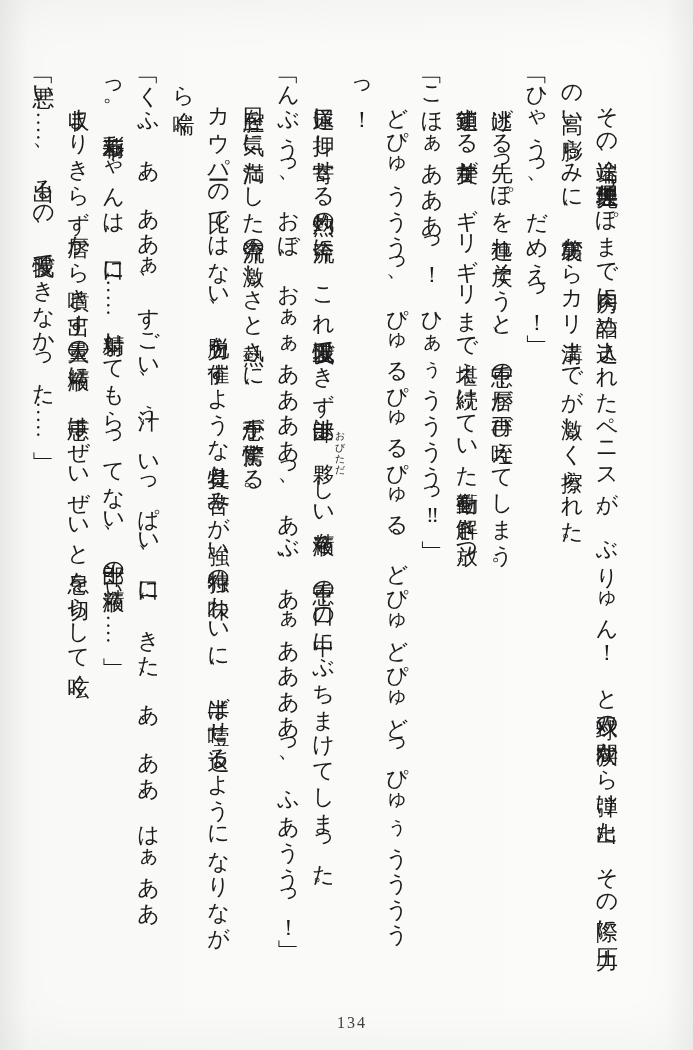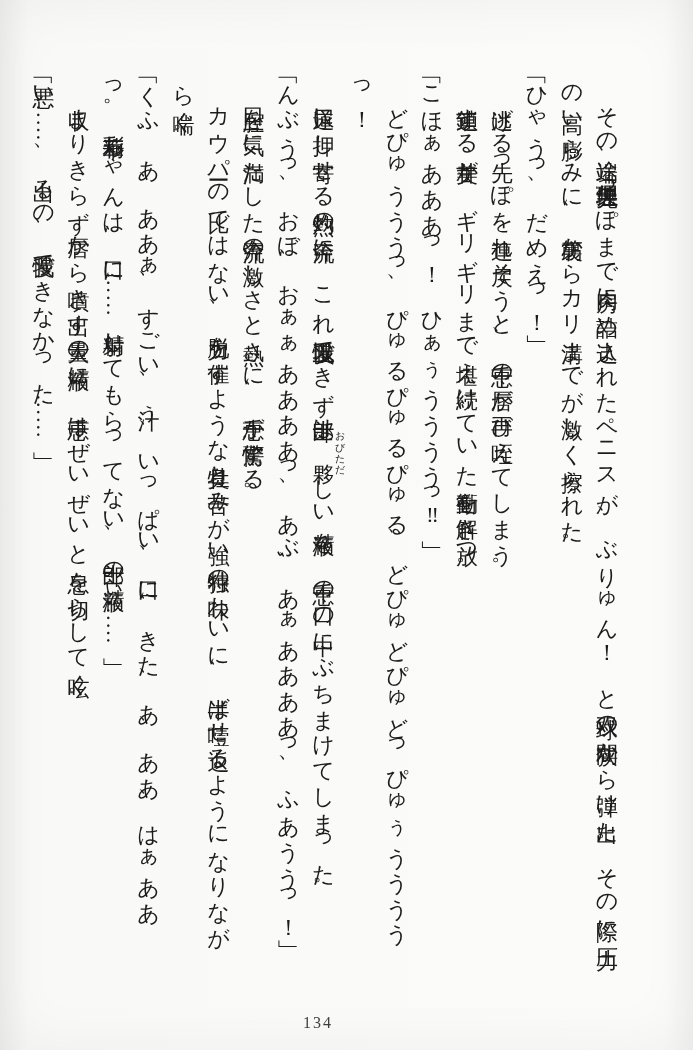--- a/index.html
+++ b/index.html
@@ -44,21 +44,21 @@
   rt {
     font-size: 10px;
     letter-spacing: 0;
     color: #1c1c1c;
   }
   .page-number {
     position: absolute;
     bottom: 18px;
     left: 303px;
     width: 64px;
-    text-align: left;
+    text-align: right;
     font-size: 16px;
     color: #3f3f3f;
     font-family: "Liberation Serif", "DejaVu Serif", serif;
     letter-spacing: 2px;
   }
 </style>
 </head>
 <body>
 
 <div class="page">

